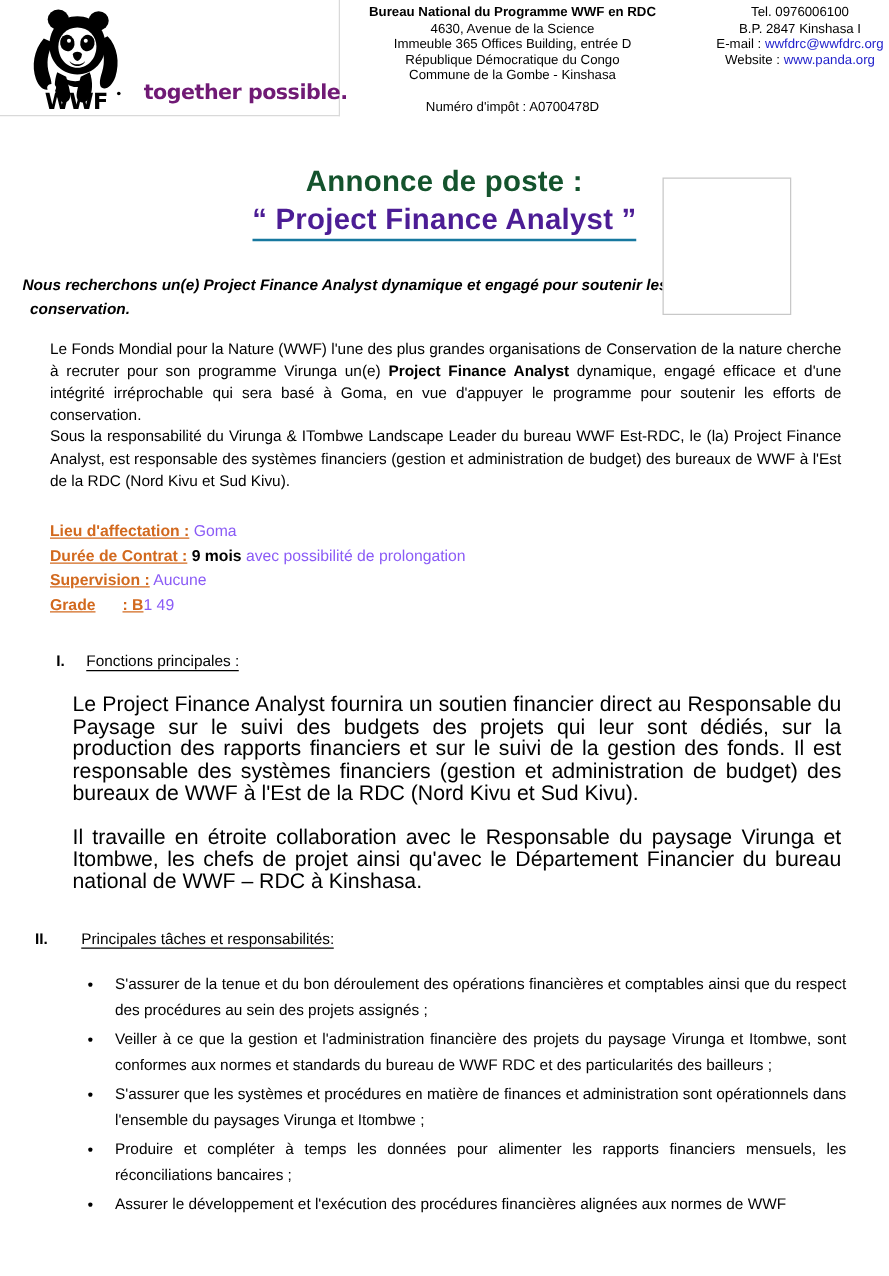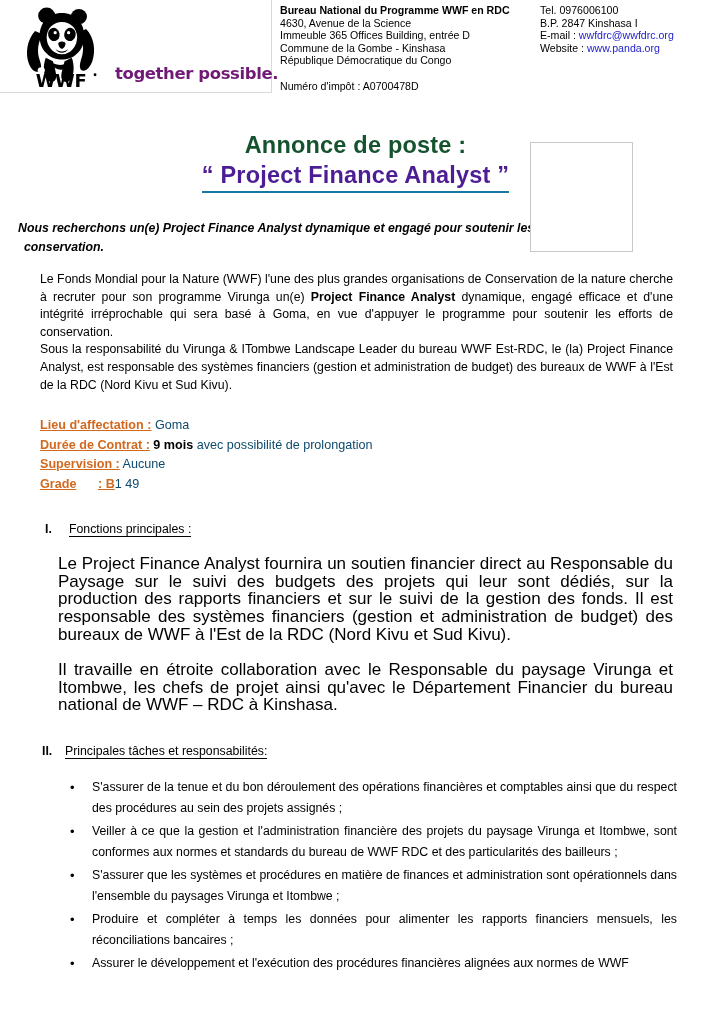--- a/index.html
+++ b/index.html
@@ -56,21 +56,21 @@
 
   .addr-block {
     flex: 1;
     display: flex;
     padding: 4px 0 0 8px;
     font-size: 10.6px;
     line-height: 12.6px;
   }
   .addr-col-1 { width: 260px; }
   .addr-col-2 { width: 200px; }
-  .addr-col-1 .ln, .addr-col-2 .ln { white-space: nowrap; }
+  .addr-col-1 .ln, .addr-col-2 .ln { white-space: nowrap; text-align: center; }
   .addr-strong { font-weight: bold; }
   .addr-gap { height: 13px; }
   .lnk { color: #2222cc; }
 
   
   .title-zone {
     position: relative;
     margin-top: 37px;
     text-align: center;
   }
@@ -122,21 +122,21 @@
   }
   .body-p.tight { margin-top: 0; }
 
   
   .details {
     margin: 22px 0 0 40px;
     font-size: 12.6px;
     line-height: 19.5px;
   }
   .dlabel { color: #D2691E; font-weight: bold; text-decoration: underline; }
-  .dval   { color: #0c4a6e; }
+  .dval   { color: #8b5cf6; }
   .dval-b { color: #000000; font-weight: bold; }
   .grade-pad { display:inline-block; width:58px; }
 
   
   .sec-head {
     margin: 28px 0 0 0;
     padding-left: 45px;
     font-size: 12.3px;
     font-weight: bold;
     position: relative;
@@ -148,21 +148,21 @@
     font-weight: bold;
   }
   .sec-title {
     margin-left: 24px;
     display: inline-block;
     border-bottom: 1.5px solid #000;
     padding-bottom: 0px;
     font-weight: normal;
   }
   .sec-head.ii { padding-left: 38px; }
-  .sec-head.ii .sec-num { left: 42px; }
+  .sec-head.ii .sec-num { left: 28px; }
   .sec-head.ii .sec-title { margin-left: 27px; }
 
   .sec-p {
     margin: 18px 38px 0 58px;
     font-size: 17px;
     line-height: 17.6px;
     text-align: justify;
   }
 
   
@@ -236,22 +236,22 @@
       </svg>
     </div>
     <div class="tagline">together possible.</div>
   </div>
 
   <div class="addr-block">
     <div class="addr-col-1">
       <div class="ln addr-strong">Bureau National du Programme WWF en RDC</div>
       <div class="ln">4630, Avenue de la Science</div>
       <div class="ln">Immeuble 365 Offices Building, entrée D</div>
+      <div class="ln">République Démocratique du Congo</div>
       <div class="ln">Commune de la Gombe - Kinshasa</div>
-      <div class="ln">République Démocratique du Congo</div>
       <div class="addr-gap"></div>
       <div class="ln">Numéro d'impôt : A0700478D</div>
     </div>
     <div class="addr-col-2">
       <div class="ln">Tel. 0976006100</div>
       <div class="ln">B.P. 2847 Kinshasa I</div>
       <div class="ln"><span>E-mail : </span><span class="lnk">wwfdrc@wwfdrc.org</span></div>
       <div class="ln"><span>Website : </span><span class="lnk">www.panda.org</span></div>
     </div>
   </div>

